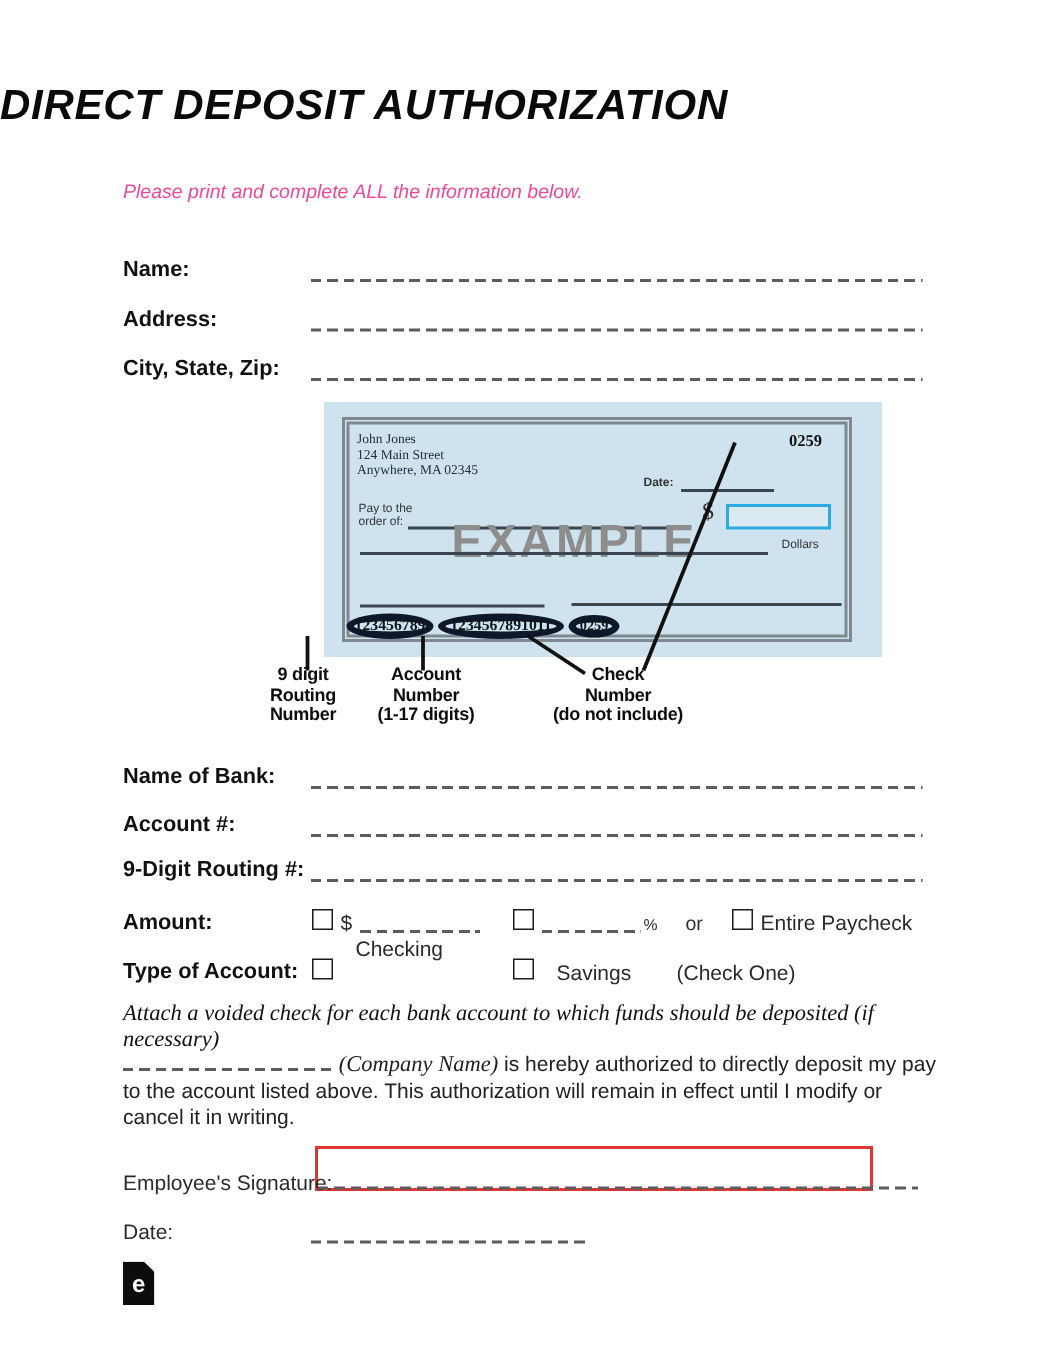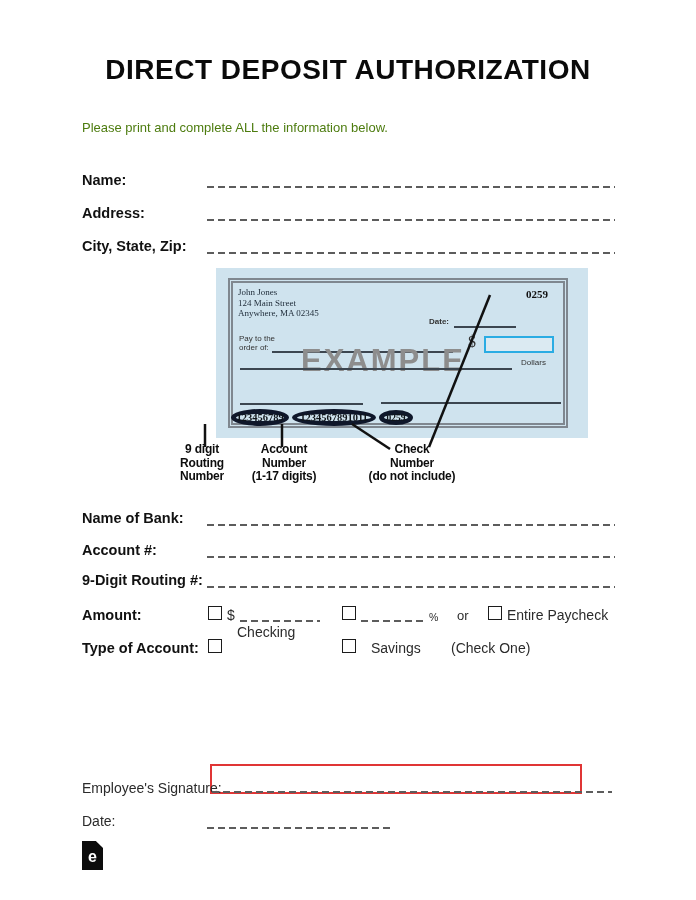--- a/index.html
+++ b/index.html
@@ -2,24 +2,24 @@
 <html><head>
 <meta charset="utf-8">
 <style>
   html,body{margin:0;padding:0;background:#fff;}
   #page{
     position:relative;width:696px;height:900px;background:#ffffff;
     font-family:"Liberation Sans",sans-serif;color:#1a1a1a;overflow:hidden;
   }
   
   .title{
-    position:absolute;top:54px;left:0;width:100%;text-align:center;
-    font-size:28px;font-weight:bold;letter-spacing:.5px;color:#0a0a0a;margin:0;
-  }
-  .instruction{position:absolute;left:82px;top:120px;font-size:13px;color:#4d7c0f;}
+    position:absolute;top:54px;left:0;width:100%;text-align:left;
+    font-size:28px;font-weight:bold;letter-spacing:.5px;color:#0a0a0a;margin:0;font-style:italic;
+  }
+  .instruction{position:absolute;left:82px;top:120px;font-size:13px;color:#ec4899;font-style:italic;}
   
   .flabel{position:absolute;left:82px;font-size:14.5px;font-weight:bold;color:#111;}
   .plain-label{position:absolute;left:82px;font-size:14px;color:#2b2b2b;}
   .dash-line{
     position:absolute;height:2px;
     background-image:repeating-linear-gradient(90deg,#5c5c5c 0 7px,transparent 7px 11px);
   }
   
   .cb{position:absolute;width:14px;height:14px;border:1.6px solid #1c1c1c;background:#fff;box-sizing:border-box;}
   .small-text{position:absolute;font-size:14px;color:#2b2b2b;}
@@ -172,21 +172,27 @@
   <div class="cb" style="left:488px;top:606px"></div>
   <div class="small-text" style="left:507px;top:607px">Entire Paycheck</div>
 
   <div class="flabel" style="top:640px">Type of Account:</div>
   <div class="cb" style="left:208px;top:639px"></div>
   <div class="small-text" style="left:237px;top:624px">Checking</div>
   <div class="cb" style="left:342px;top:639px"></div>
   <div class="small-text" style="left:371px;top:640px">Savings</div>
   <div class="small-text" style="left:451px;top:640px">(Check One)</div>
 
-
+  <div class="attach-note">Attach a voided check for each bank account to which funds should be deposited (if necessary)</div>
+
+  <p class="auth-par" style="margin:0">
+    <span class="blank-inline"></span>
+    <span class="company-name">(Company Name)</span>
+    <span>is hereby authorized to directly deposit my pay to the account listed above. This authorization will remain in effect until I modify or cancel it in writing.</span>
+  </p>
 
   <div class="sig-box"></div>
   <div class="plain-label" style="top:780px">Employee's Signature:</div>
   <div class="dash-line" style="left:212px;top:791px;width:400px"></div>
 
   <div class="plain-label" style="top:813px">Date:</div>
   <div class="dash-line" style="left:207px;top:827px;width:183px"></div>
 
   <div class="logo">
     <span>e</span>

